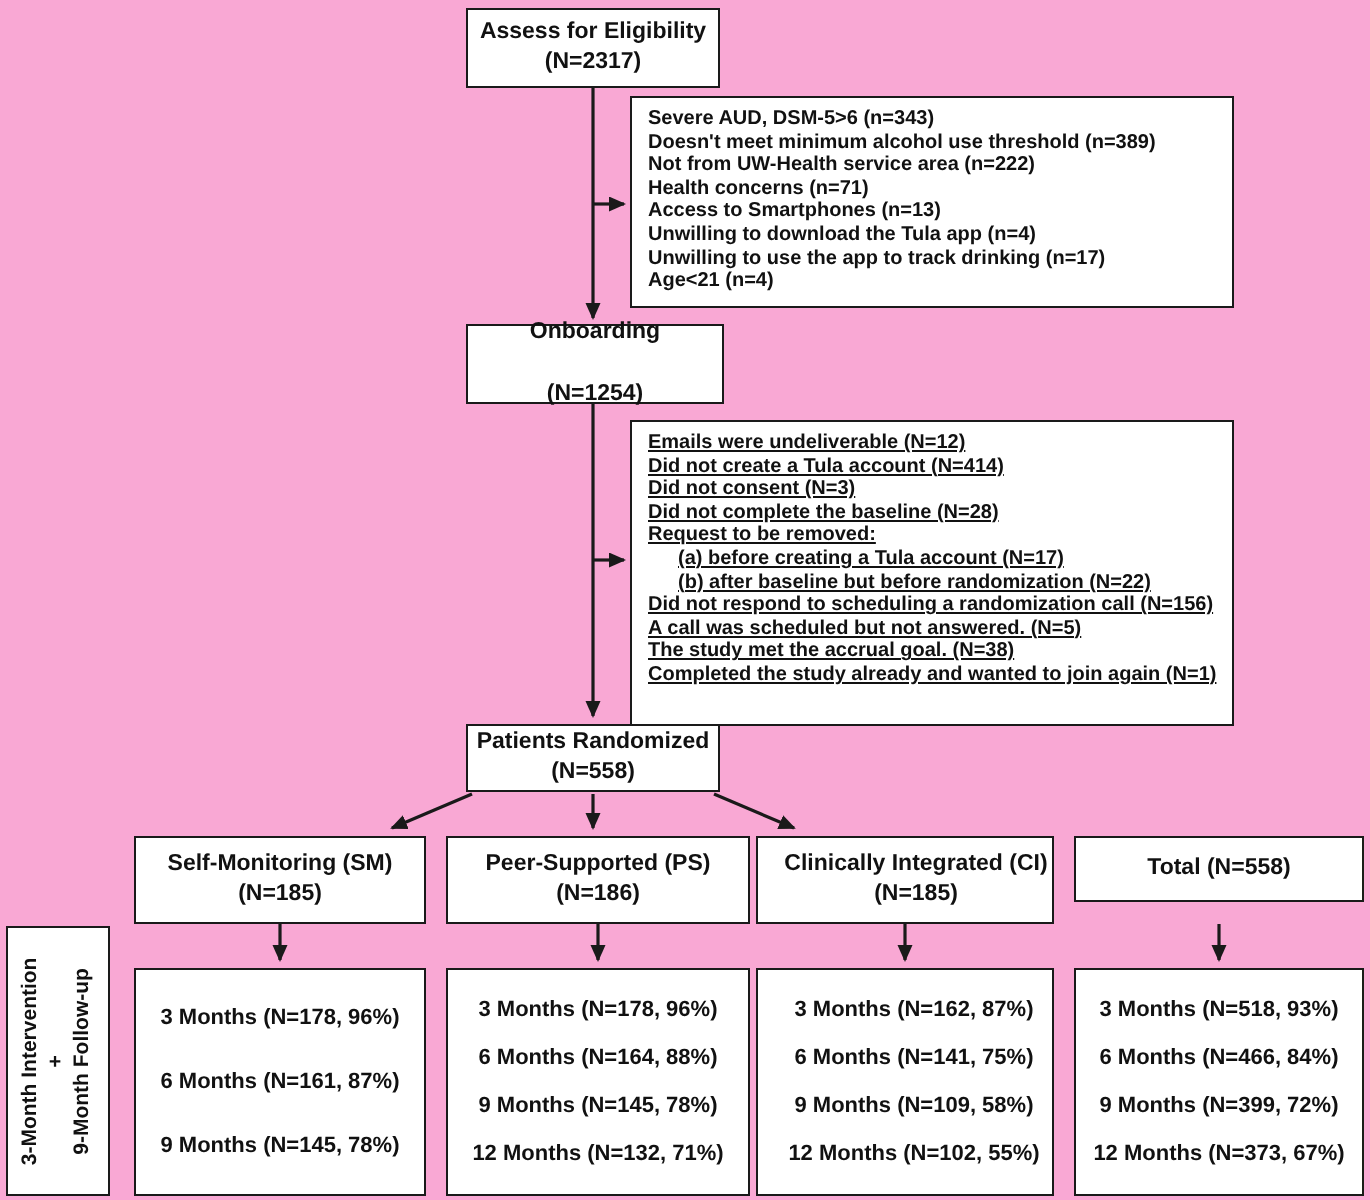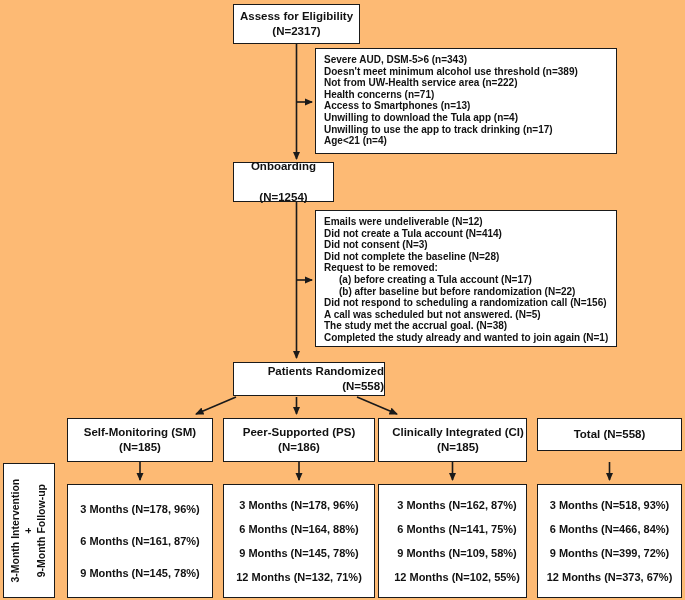--- a/index.html
+++ b/index.html
@@ -4,21 +4,21 @@
 <style>
   html, body {
     margin: 0;
     padding: 0;
     background: #ffffff;
   }
   #stage {
     position: relative;
     width: 685px;
     height: 600px;
-    background: #fdba74;
+    background: #f9a8d4;
     font-family: "Liberation Sans", sans-serif;
     color: #111111;
     overflow: hidden;
   }
   .box {
     position: absolute;
     box-sizing: border-box;
     border: 1.5px solid #1a1a1a;
     background: #ffffff;
   }
@@ -118,40 +118,40 @@
     <span class="xline">Severe AUD, DSM-5&gt;6 (n=343)</span>
     <span class="xline">Doesn't meet minimum alcohol use threshold (n=389)</span>
     <span class="xline">Not from UW-Health service area (n=222)</span>
     <span class="xline">Health concerns (n=71)</span>
     <span class="xline">Access to Smartphones (n=13)</span>
     <span class="xline">Unwilling to download the Tula app (n=4)</span>
     <span class="xline">Unwilling to use the app to track drinking (n=17)</span>
     <span class="xline">Age&lt;21 (n=4)</span>
   </div>
 
-  <div class="box center-box" style="left:233px; top:162px; width:101px; height:40px;gap:16px;">
+  <div class="box center-box" style="left:233px; top:162px; width:129px; height:40px;gap:16px;">
     <div>Onboarding</div>
     <div>(N=1254)</div>
   </div>
 
-  <div class="box list-box" style="left:315px; top:210px; width:302px; height:137px;">
+  <div class="box list-box" style="left:315px; top:210px; width:302px; height:153px;text-decoration:underline;">
     <span class="xline">Emails were undeliverable (N=12)</span>
     <span class="xline">Did not create a Tula account (N=414)</span>
     <span class="xline">Did not consent (N=3)</span>
     <span class="xline">Did not complete the baseline (N=28)</span>
     <span class="xline">Request to be removed:</span>
     <span class="xline indent">(a) before creating a Tula account (N=17)</span>
     <span class="xline indent">(b) after baseline but before randomization (N=22)</span>
     <span class="xline">Did not respond to scheduling a randomization call (N=156)</span>
     <span class="xline">A call was scheduled but not answered. (N=5)</span>
     <span class="xline">The study met the accrual goal. (N=38)</span>
     <span class="xline">Completed the study already and wanted to join again (N=1)</span>
   </div>
 
-  <div class="box center-box" style="left:233px; top:362px; width:152px; height:34px;align-items:flex-end;">
+  <div class="box center-box" style="left:233px; top:362px; width:127px; height:34px;">
     <div>Patients Randomized</div>
     <div>(N=558)</div>
   </div>
 
   <div class="box center-box" style="left:67px; top:418px; width:146px; height:44px;">
     <div>Self-Monitoring (SM)</div>
     <div>(N=185)</div>
   </div>
   <div class="box center-box" style="left:223px; top:418px; width:152px; height:44px;">
     <div>Peer-Supported (PS)</div>

